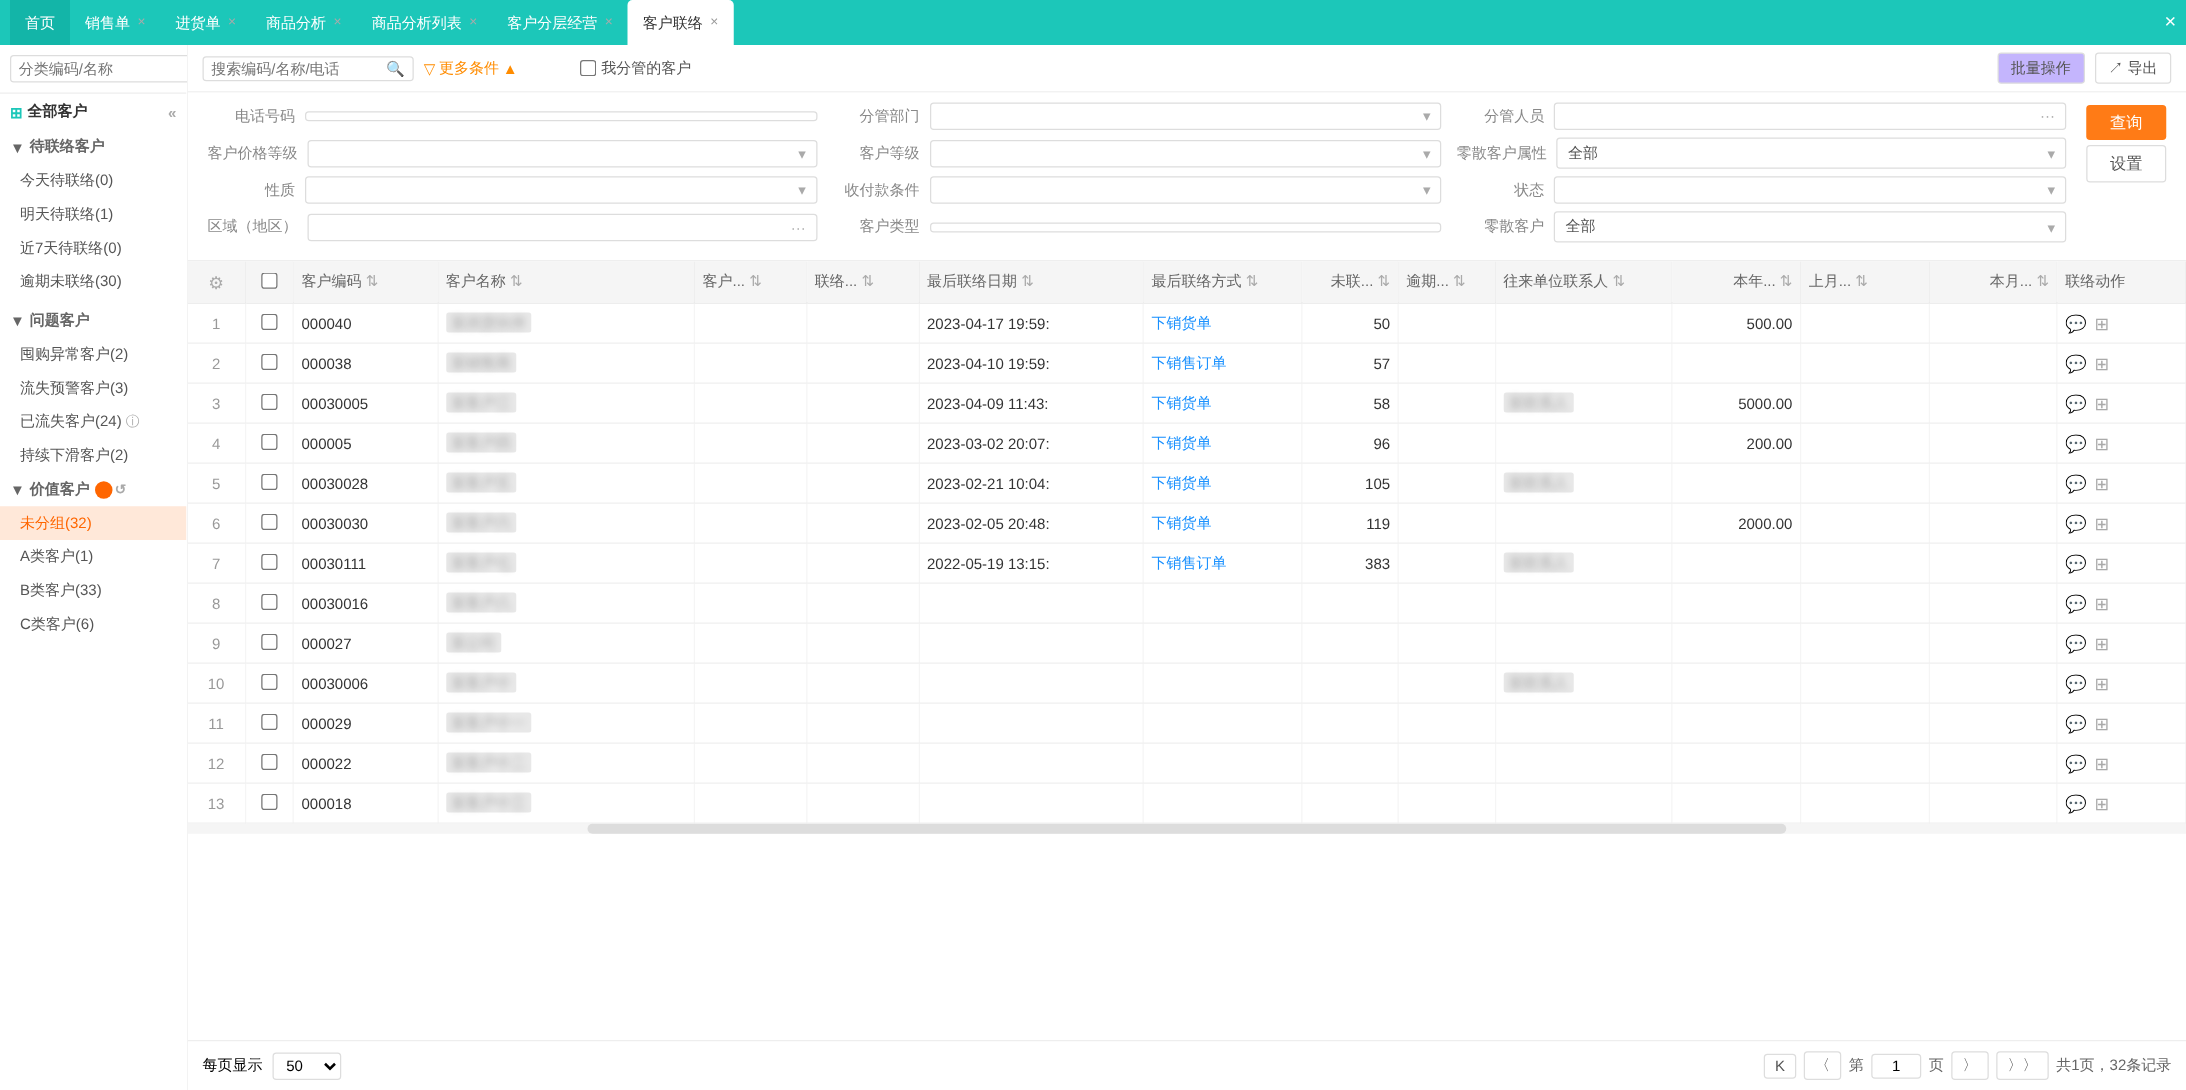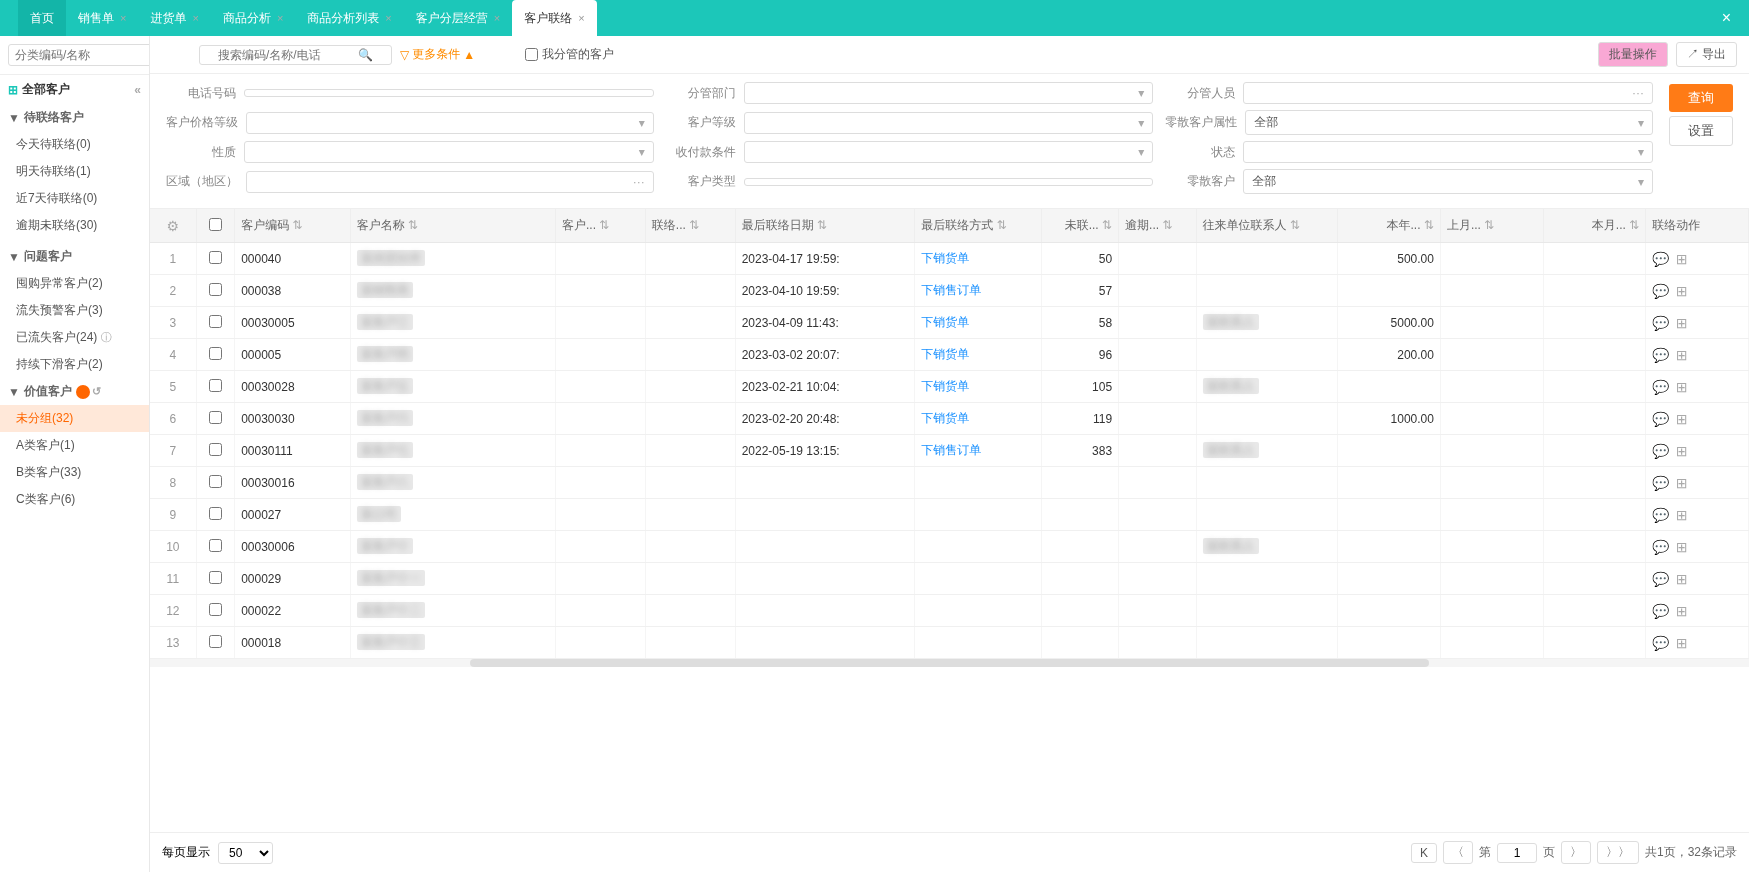--- a/index.html
+++ b/index.html
@@ -1,19 +1,19 @@
 <!DOCTYPE html>
 <html><head>
   <meta charset="utf-8">
   <style>
     * { box-sizing: border-box; margin: 0; padding: 0; font-family: 'Microsoft YaHei', Arial, sans-serif; font-size: 12px; }
     body { background: #f5f5f5; overflow: hidden; }
 
     
-    .top-nav { display: flex; align-items: center; background: #1cc7b9; height: 36px; padding: 0 18px; }
+    .top-nav { display: flex; align-items: center; background: #1cc7b9; height: 36px; padding: 0 8px; }
     .top-nav .nav-tab { display: flex; align-items: center; height: 36px; padding: 0 12px; color: #fff; cursor: pointer; white-space: nowrap; font-size: 13px; position: relative; }
     .top-nav .nav-tab.home { background: #13b5a8; }
     .top-nav .nav-tab.active { background: #fff; color: #333; border-radius: 4px 4px 0 0; }
     .top-nav .nav-tab .close-x { margin-left: 6px; color: #aaa; font-size: 11px; cursor: pointer; }
     .top-nav .nav-tab.active .close-x { color: #999; }
     .top-nav-right { margin-left: auto; color: #fff; cursor: pointer; font-size: 16px; }
 
     
     .main-layout { display: flex; height: calc(872px - 36px); }
 
@@ -28,27 +28,27 @@
     .sidebar-item.active { background: #ffe8d9; color: #ff6600; }
     .sidebar-sub-header { padding: 5px 8px; color: #666; font-weight: bold; display: flex; align-items: center; cursor: pointer; }
     .sidebar-sub-header .arrow { margin-right: 4px; }
     .sidebar-sub-header.problem { margin-top: 4px; }
 
     
     .content-area { flex: 1; display: flex; flex-direction: column; overflow: hidden; background: #f0f0f0; }
 
     
     .filter-bar { background: #fff; padding: 6px 12px; display: flex; align-items: center; gap: 8px; border-bottom: 1px solid #eee; }
-    .filter-search { display: flex; align-items: center; border: 1px solid #ddd; border-radius: 3px; padding: 2px 18px; margin-left: 37px; }
+    .filter-search { display: flex; align-items: center; border: 1px solid #ddd; border-radius: 3px; padding: 2px 6px; }
     .filter-search input { border: none; outline: none; width: 140px; font-size: 12px; }
     .filter-search .icon { color: #1cc7b9; cursor: pointer; }
     .more-conditions { color: #ff8c00; cursor: pointer; display: flex; align-items: center; gap: 3px; }
     .my-customers { display: flex; align-items: center; gap: 4px; color: #555; cursor: pointer; padding-left: 42px; }
     .filter-right { margin-left: auto; display: flex; gap: 8px; }
-    .btn-batch { border: 1px solid #ddd; border-radius: 3px; padding: 3px 10px; cursor: pointer; color: #555; background: #f9a8d4; }
+    .btn-batch { border: 1px solid #ddd; border-radius: 3px; padding: 3px 10px; cursor: pointer; color: #555; background: #c4b5fd; }
     .btn-export { border: 1px solid #ddd; border-radius: 3px; padding: 3px 10px; cursor: pointer; color: #555; background: #fff; }
 
     
     .adv-filter { background: #fff; padding: 8px 16px; border-bottom: 1px solid #eee; }
     .adv-row { display: flex; align-items: center; margin-bottom: 6px; gap: 12px; }
     .adv-field { display: flex; align-items: center; flex: 1; }
     .adv-field label { color: #888; white-space: nowrap; min-width: 70px; text-align: right; margin-right: 8px; }
     .adv-field .field-input { flex: 1; border: 1px solid #ddd; border-radius: 3px; padding: 3px 8px; color: #555; display: flex; align-items: center; justify-content: space-between; cursor: pointer; }
     .adv-field .field-input .arrow { color: #aaa; }
     .btn-query { background: #ff7b16; color: #fff; border: none; border-radius: 3px; padding: 5px 18px; cursor: pointer; font-size: 13px; }
@@ -505,26 +505,26 @@
                 </div>
               </td>
             </tr>
             <tr>
               <td class="col-num">6</td>
               <td class="col-check"><input type="checkbox" style=""></td>
               <td class="col-code">00030030</td>
               <td class="col-name"><span class="blurred">某客户六</span></td>
               <td class="col-type"></td>
               <td class="col-contact"></td>
-              <td class="col-date">2023-02-20 20:48:</td>
+              <td class="col-date">2023-02-05 20:48:</td>
               <td class="col-method"><a class="link" href="#">下销货单</a></td>
               <td class="col-pending">119</td>
               <td class="col-overdue"></td>
               <td class="col-contacts"></td>
-              <td class="col-year">1000.00</td>
+              <td class="col-year">2000.00</td>
               <td class="col-last"></td>
               <td class="col-month"></td>
               <td class="col-action">
                 <div class="action-icons">
                   <span class="action-icon">💬</span>
                   <span class="action-icon">⊞</span>
                 </div>
               </td>
             </tr>
             <tr>

